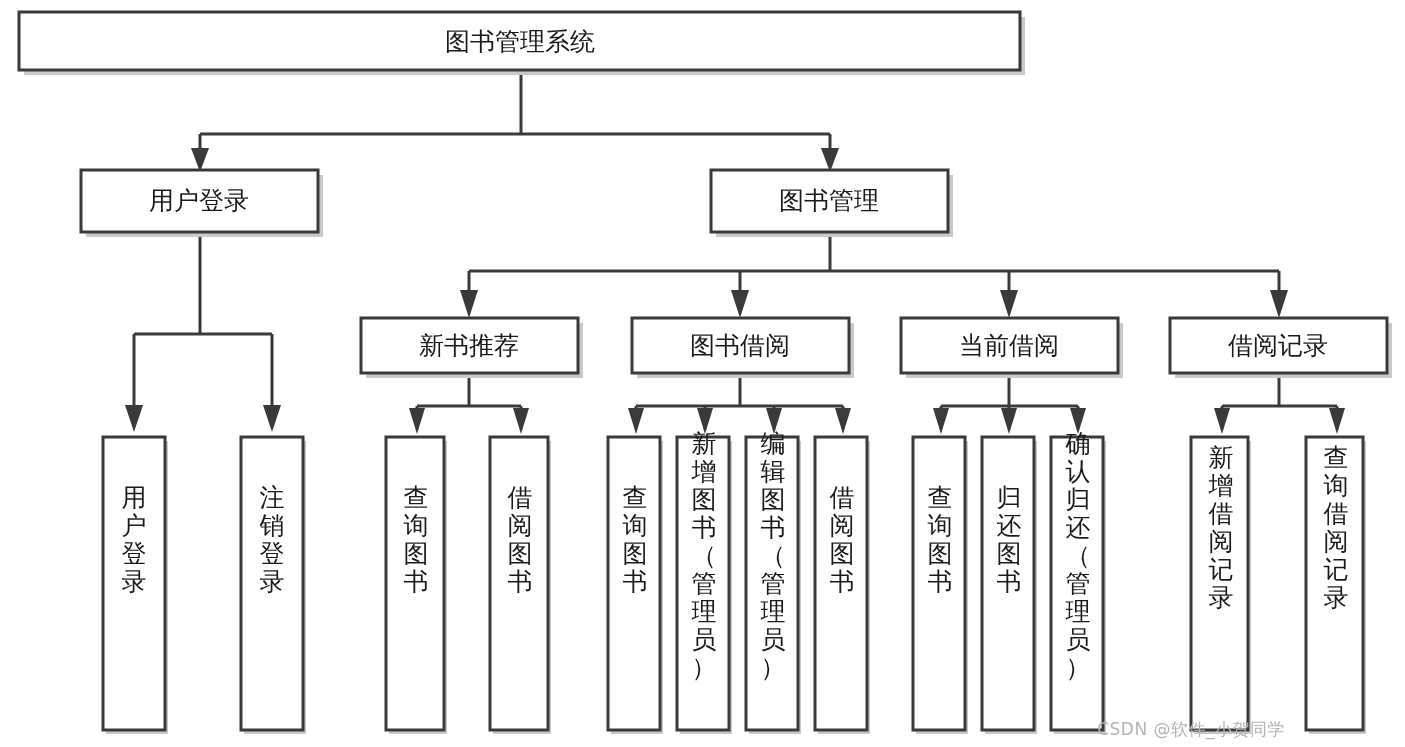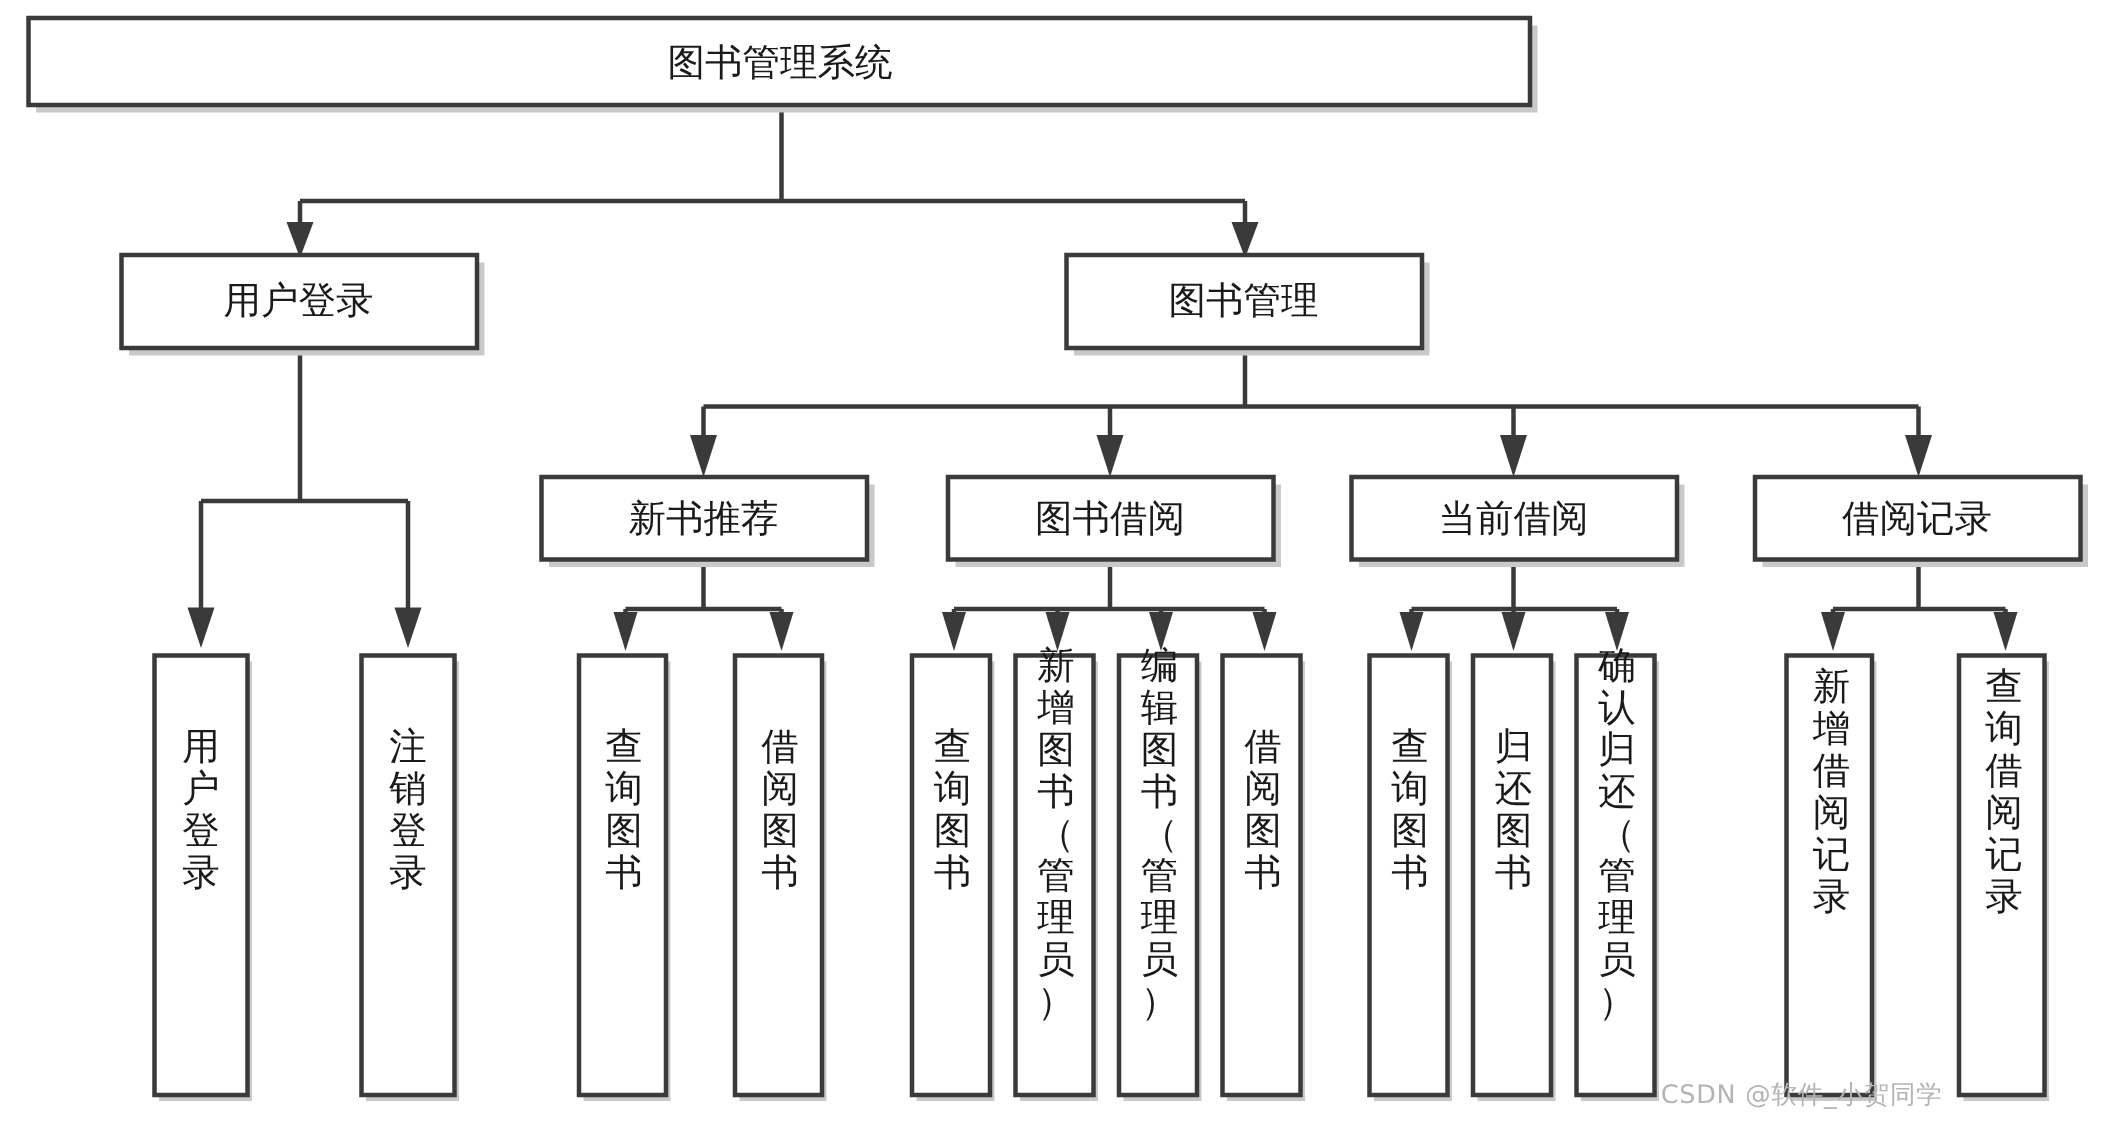--- a/index.html
+++ b/index.html
@@ -51,21 +51,21 @@
     white-space: pre;
   }
   text.node-label-vertical {
     fill: #1a1a1a;
     font-family: "DejaVu Sans", "Liberation Sans", sans-serif;
     font-size: 25px;
     text-anchor: middle;
   }
   .watermark {
     position: absolute;
-    right: 14px;
+    right: 24px;
     bottom: 6px;
     font-family: "DejaVu Sans", "Liberation Sans", sans-serif;
     font-size: 17px;
     color: #b4b4b4;
     letter-spacing: 0.5px;
     user-select: none;
     pointer-events: none;
   }
 </style>
 </head>

